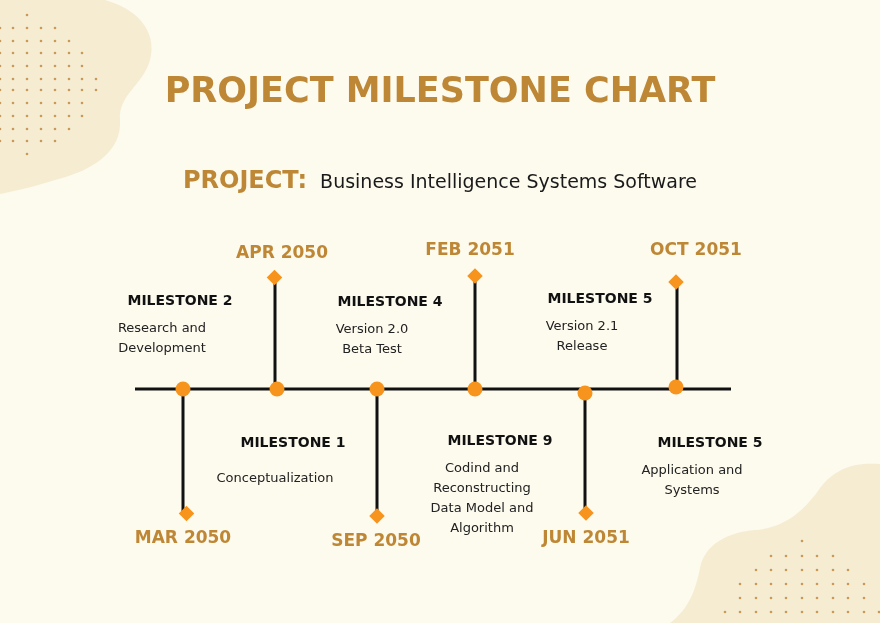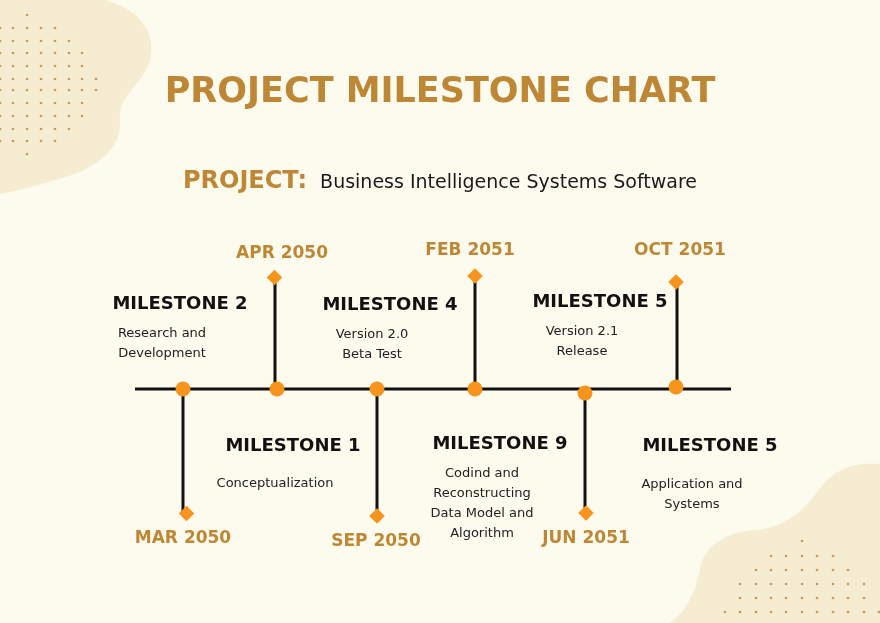--- a/index.html
+++ b/index.html
@@ -24,21 +24,21 @@
     .project-name { font-size: 19px; color: #1a1a1a; margin-left: 8px; }
     .timeline-svg { position: absolute; left: 0; top: 0; }
     .date-label {
       position: absolute; font-weight: bold; font-size: 17px; color: #be8735;
       transform: translateX(-50%); white-space: nowrap;
     }
     .ms-block {
       position: absolute; transform: translateX(-50%); text-align: center;
       white-space: nowrap;
     }
-    .ms-title { font-weight: bold; font-size: 18px; color: #111; padding-left: 36px; }
+    .ms-title { font-weight: bold; font-size: 14px; color: #111; padding-left: 36px; }
     .ms-desc { font-size: 13px; color: #222; line-height: 20px; margin-top: 10px; }
   </style>
 </head>
 <body>
 
 <div class="canvas">
 
   <svg class="blob" width="170" height="200" style="left:0;top:0">
     <path d="M0,0 L105,0 C135,8 158,30 150,60 C143,85 118,95 120,120 C122,150 95,170 55,180 C30,188 10,192 0,194 Z" fill="#f5ecd2"></path>
     <g fill="#c79a5a">
@@ -203,21 +203,21 @@
 
     <g>
       <line x1="677" y1="387" x2="677" y2="284" stroke="#111" stroke-width="3"></line>
       <rect x="670.5" y="276.5" width="11" height="11" fill="#f7941d" transform="rotate(45 676 282)"></rect>
       <circle cx="676" cy="387" r="7.5" fill="#f7941d"></circle>
     </g>
   </svg>
 
   <div class="date-label" style="left:282px;top:242px">APR 2050</div>
   <div class="date-label" style="left:470px;top:239px">FEB 2051</div>
-  <div class="date-label" style="left:680px;top:239px">OCT 2051</div>
+  <div class="date-label" style="left:696px;top:239px">OCT 2051</div>
   <div class="date-label" style="left:183px;top:527px">MAR 2050</div>
   <div class="date-label" style="left:376px;top:530px">SEP 2050</div>
   <div class="date-label" style="left:586px;top:527px">JUN 2051</div>
 
   <div class="ms-block" style="left:162px;top:292px">
     <div class="ms-title">MILESTONE 2</div>
     <div class="ms-desc">
       <div>Research and</div>
       <div>Development</div>
     </div>
@@ -247,19 +247,19 @@
     <div class="ms-title">MILESTONE 9</div>
     <div class="ms-desc">
       <div>Codind and</div>
       <div>Reconstructing</div>
       <div>Data Model and</div>
       <div>Algorithm</div>
     </div>
   </div>
   <div class="ms-block" style="left:692px;top:434px">
     <div class="ms-title">MILESTONE 5</div>
-    <div class="ms-desc" style="margin-top:19px">
+    <div class="ms-desc" style="margin-top:10px">
       <div>Application and</div>
       <div>Systems</div>
     </div>
   </div>
 
 </div>
 
 </body></html>

